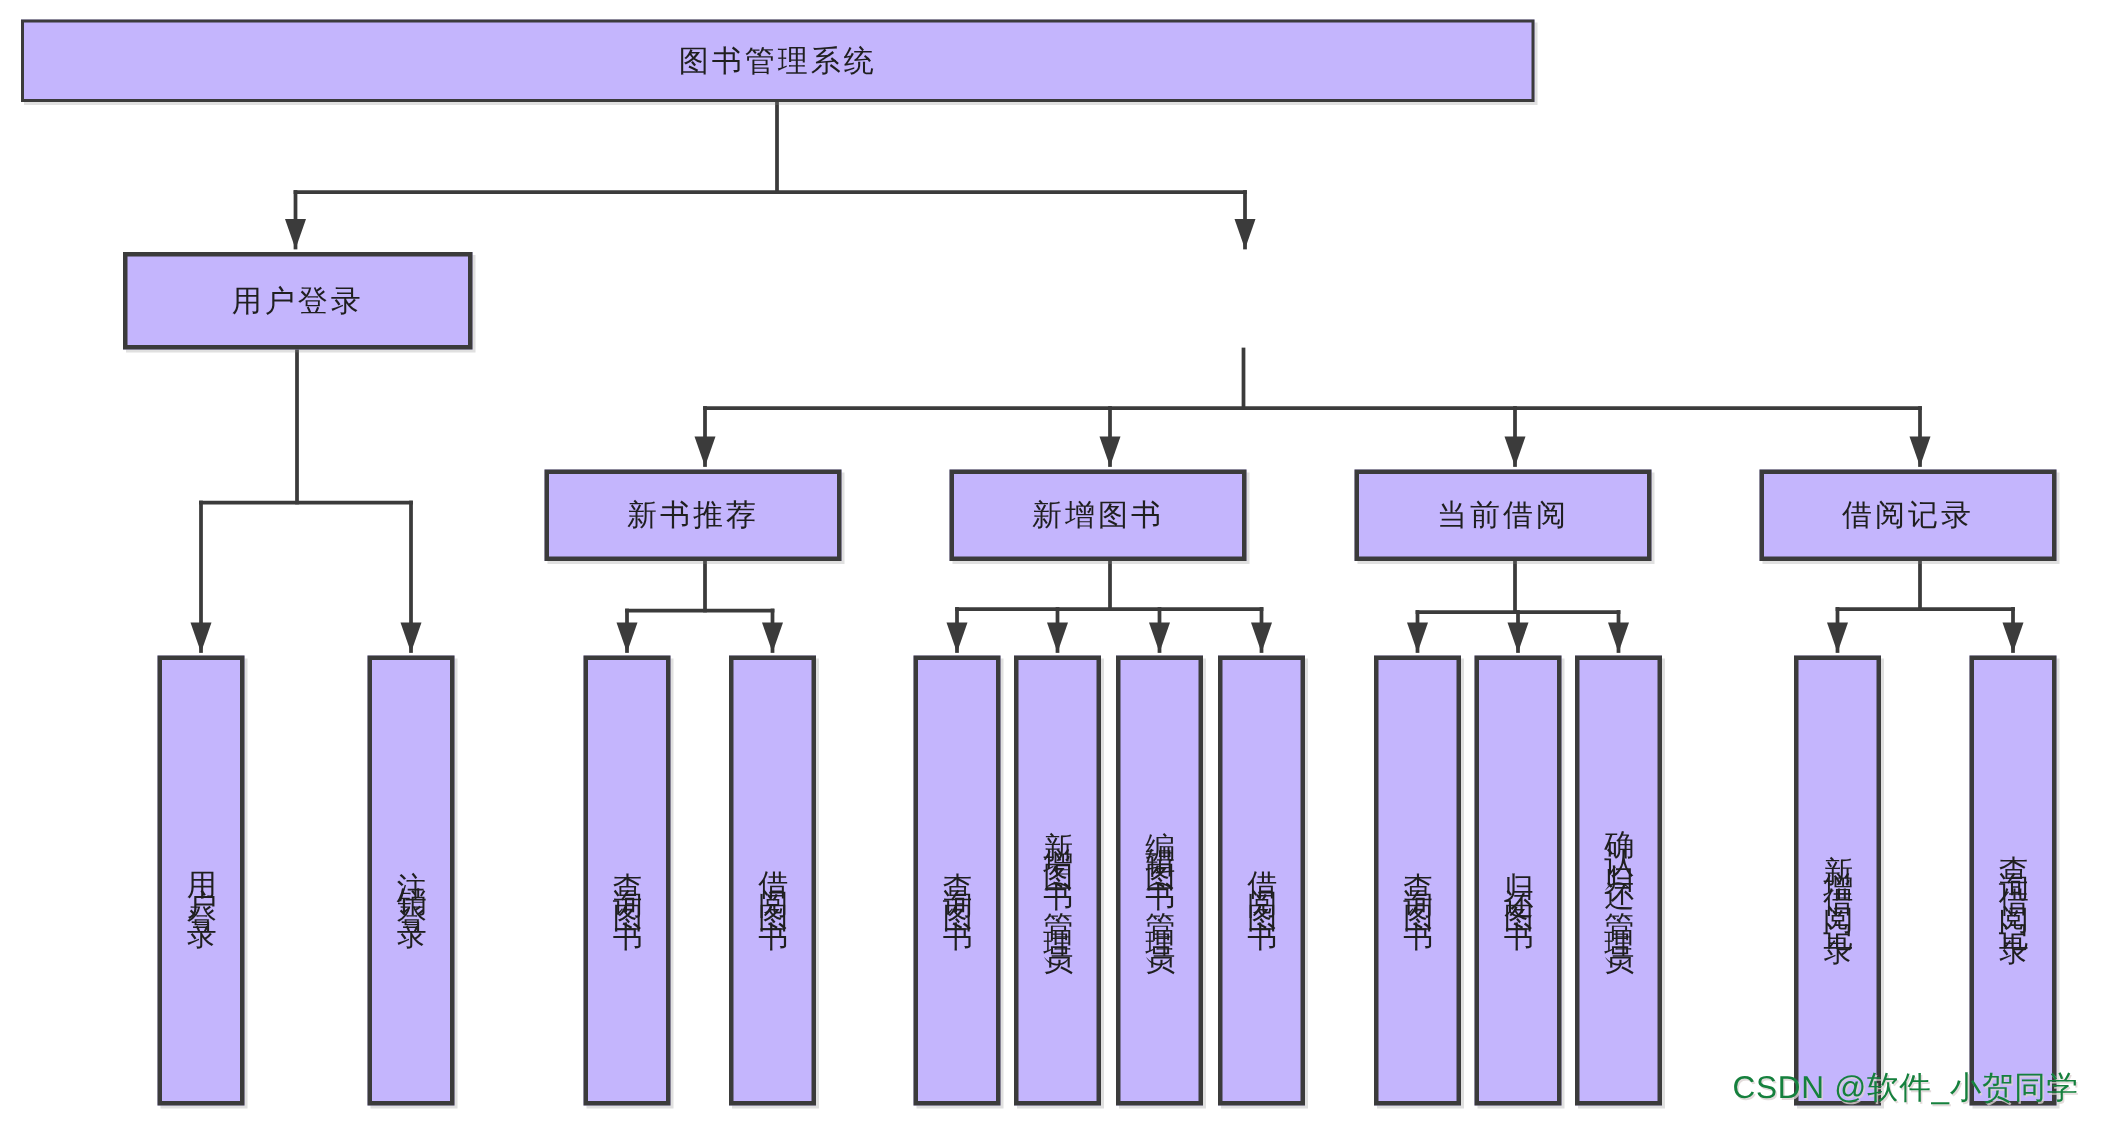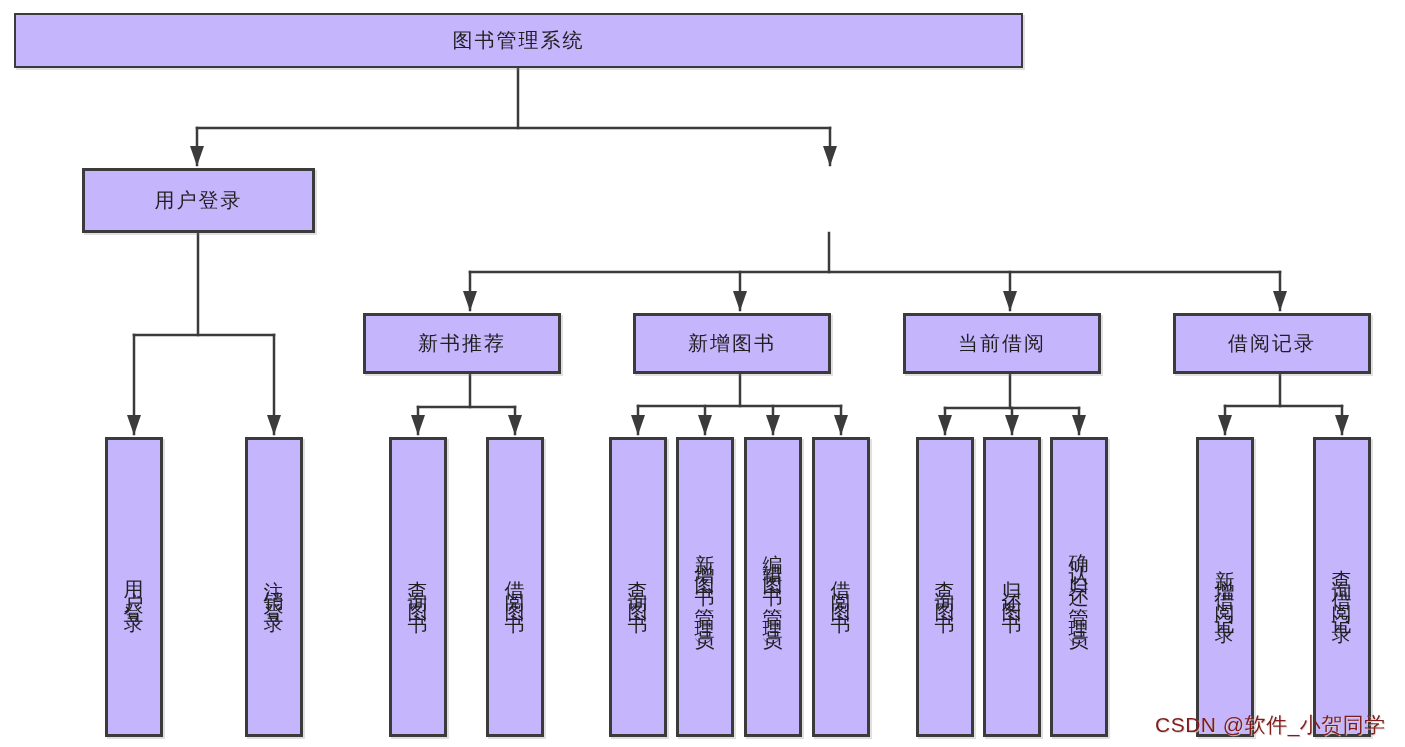--- a/index.html
+++ b/index.html
@@ -69,21 +69,21 @@
   .lf10 { left: 983px; }
   .lf11 { left: 1050px; }
   .lf12 { left: 1196px; }
   .lf13 { left: 1313px; }
   .watermark {
     position: absolute;
     left: 1155px;
     top: 711px;
     z-index: 3;
     font-size: 21px;
-    color: #7f1d1d;
+    color: #15803d;
     letter-spacing: 0.5px;
     text-shadow: 1px 1px 0 rgba(220,210,210,0.8);
     white-space: nowrap;
   }
 </style>
 </head>
 <body>
 
 <div class="canvas">
 

